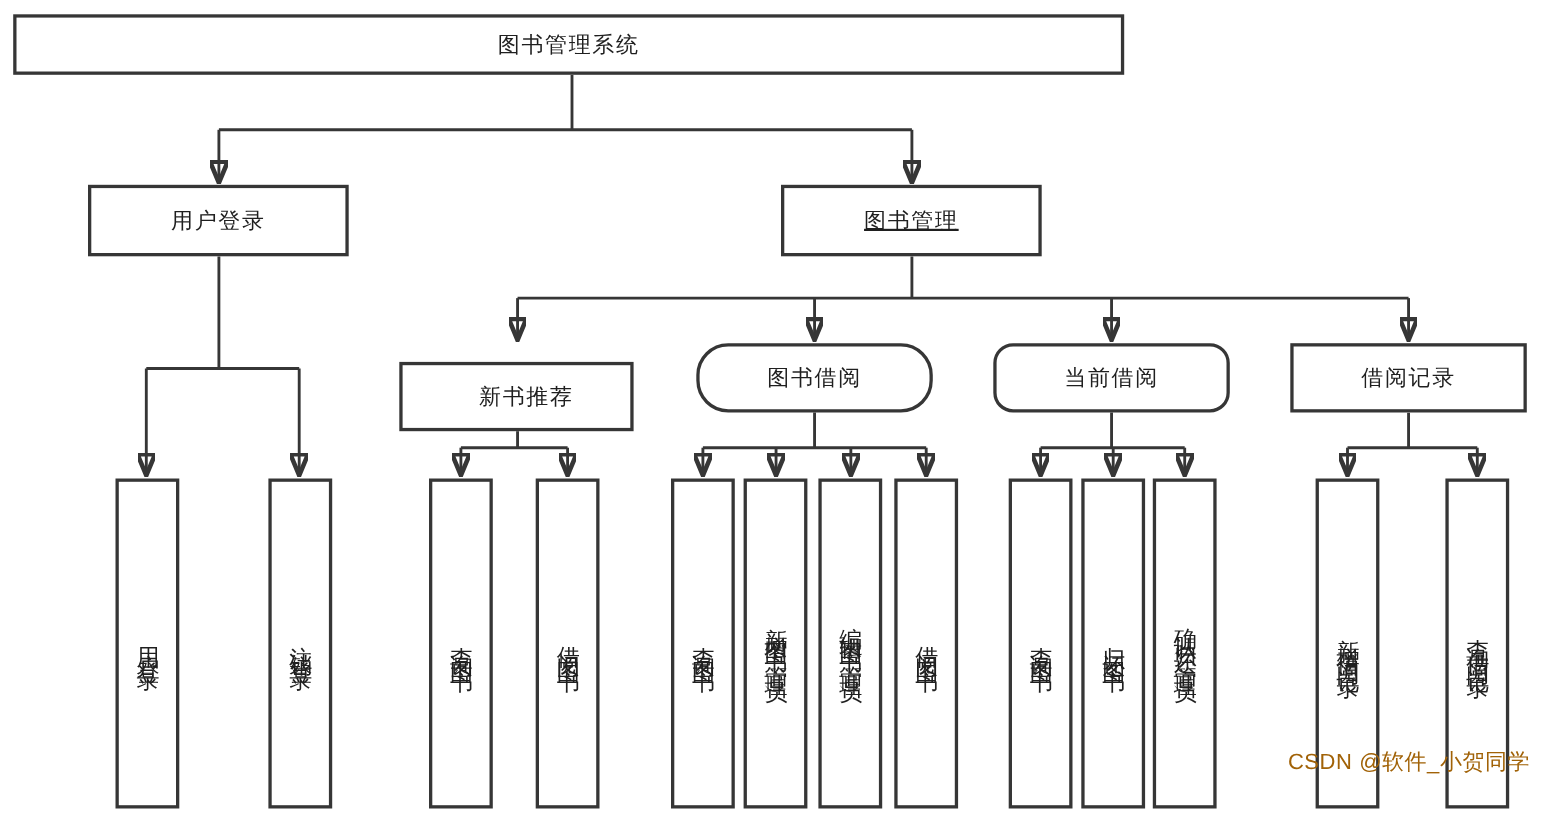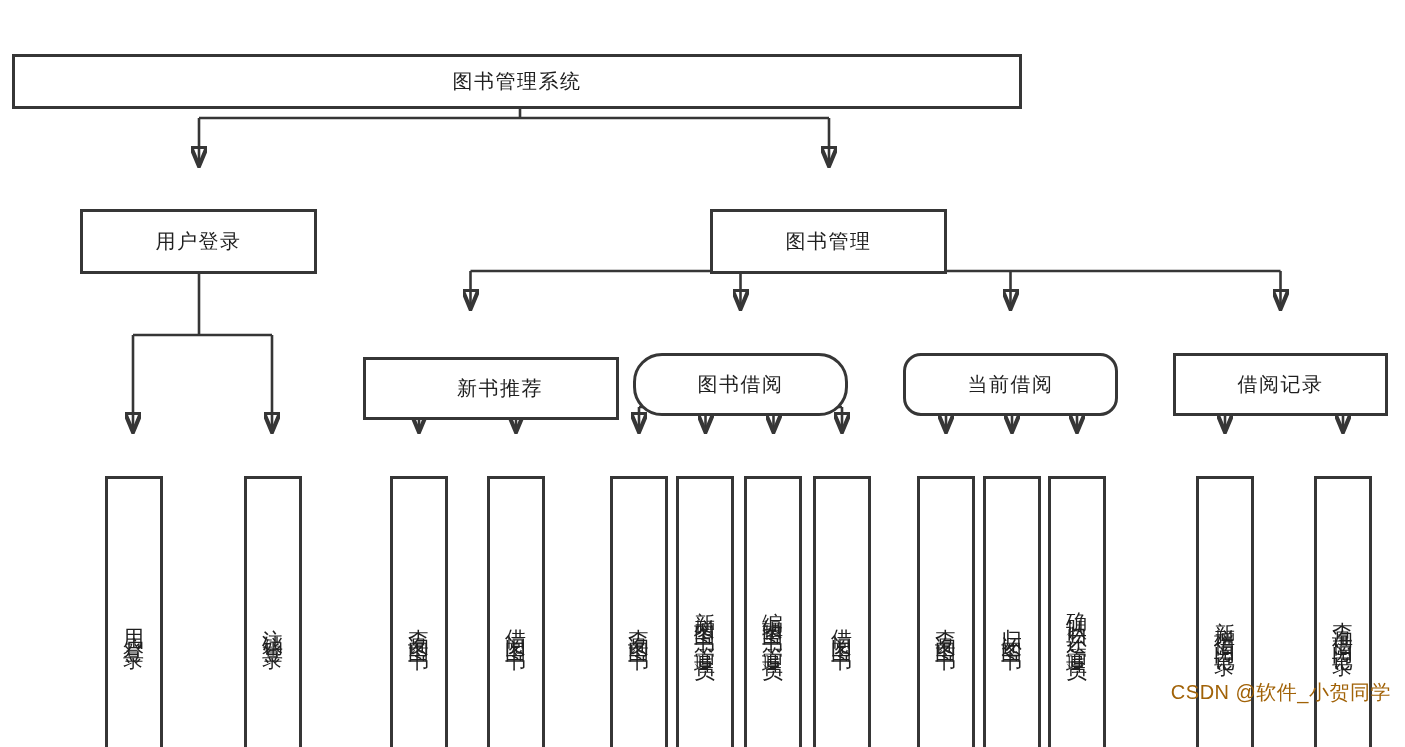--- a/index.html
+++ b/index.html
@@ -3,32 +3,32 @@
 <meta charset="utf-8">
 <style>
   html,body{margin:0;padding:0;background:#ffffff;}
   .canvas{
     position:relative;width:1405px;height:747px;background:#ffffff;overflow:hidden;
     font-family:"Liberation Sans","DejaVu Sans",sans-serif;color:#1f1f1f;
   }
   .wires{position:absolute;left:0;top:0;z-index:0;}
   .box{
     position:absolute;box-sizing:border-box;border:3px solid #363636;background:#ffffff;
-    display:flex;align-items:center;justify-content:center;z-index:1;margin-top:41px;
+    display:flex;align-items:center;justify-content:center;z-index:1;
   }
   .hbox{font-size:20px;letter-spacing:1.5px;text-align:center;}
   .vbox{
     width:58px;height:300px;top:435px;
     writing-mode:vertical-rl;text-orientation:mixed;
     font-size:21px;letter-spacing:7px;line-height:1.1;
   }
   .root{left:12px;top:13px;width:1010px;height:55px;}
   .n-user-login{left:80px;top:168px;width:237px;height:65px;}
-  .n-book-mgmt{left:710px;top:168px;width:237px;height:65px;}
-  .m0{left:363px;top:316px;width:256px;height:63px;padding-left:18px;}
+  .n-book-mgmt{left:710px;top:168px;width:237px;height:65px;text-decoration:underline;}
+  .m0{left:363px;top:329px;width:213px;height:63px;padding-left:18px;}
   .m1{left:633px;top:312px;width:215px;height:63px;border-radius:29px;}
   .m2{left:903px;top:312px;width:215px;height:63px;border-radius:18px;}
   .m3{left:1173px;top:312px;width:215px;height:63px;}
   .l-a0{left:105px;}  .l-a1{left:244px;}
   .l-b0{left:390px;}  .l-b1{left:487px;}
   .l-c0{left:610px;}  .l-c1{left:676px;}  .l-c2{left:744px;}  .l-c3{left:813px;}
   .l-d0{left:917px;}  .l-d1{left:983px;}  .l-d2{left:1048px;}
   .l-e0{left:1196px;} .l-e1{left:1314px;}
   .watermark{
     position:absolute;z-index:2;right:14px;top:679px;

